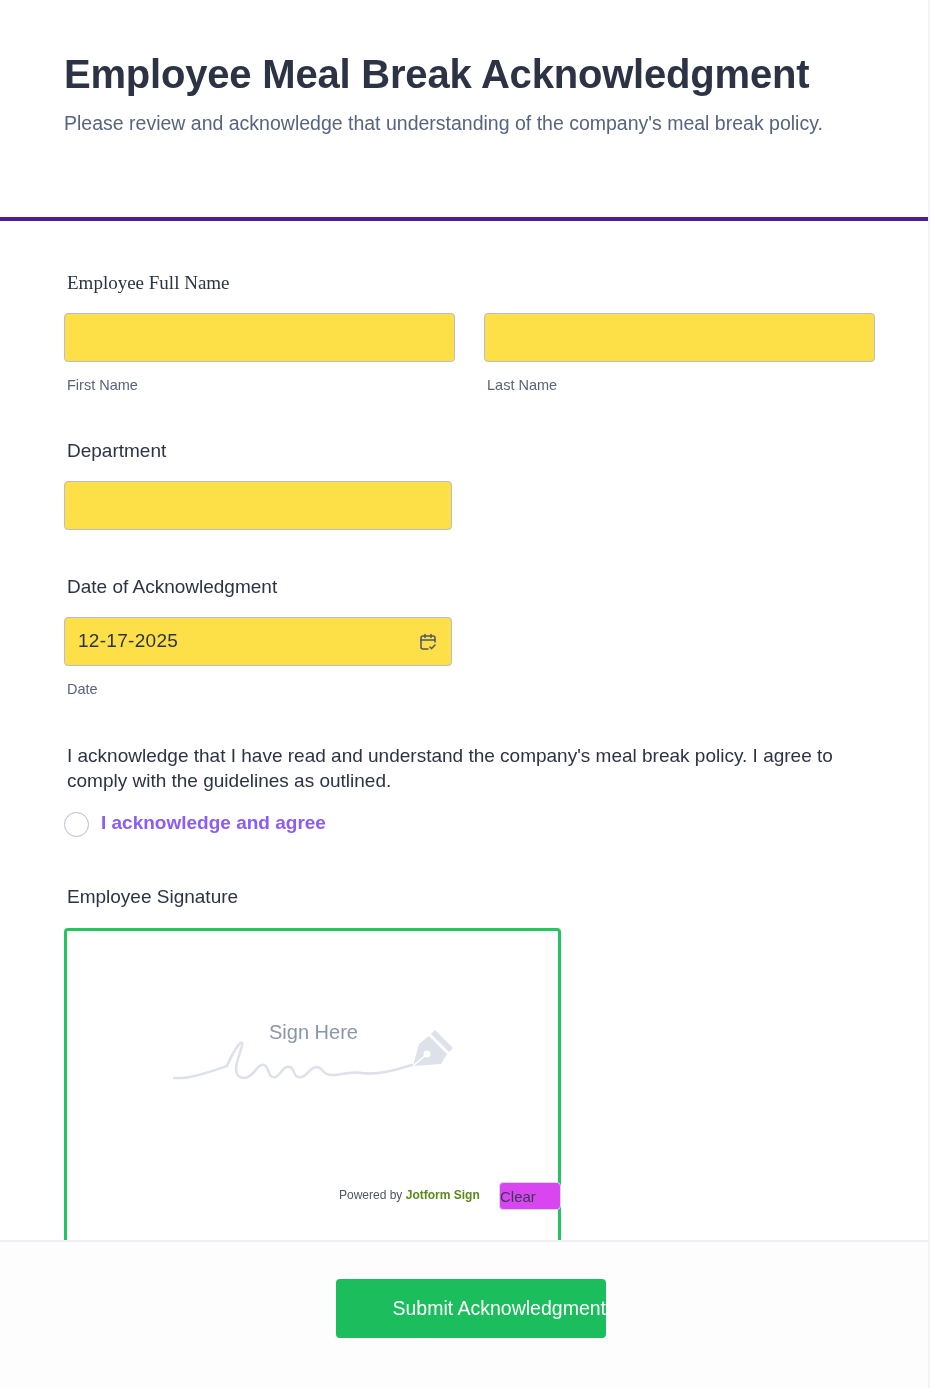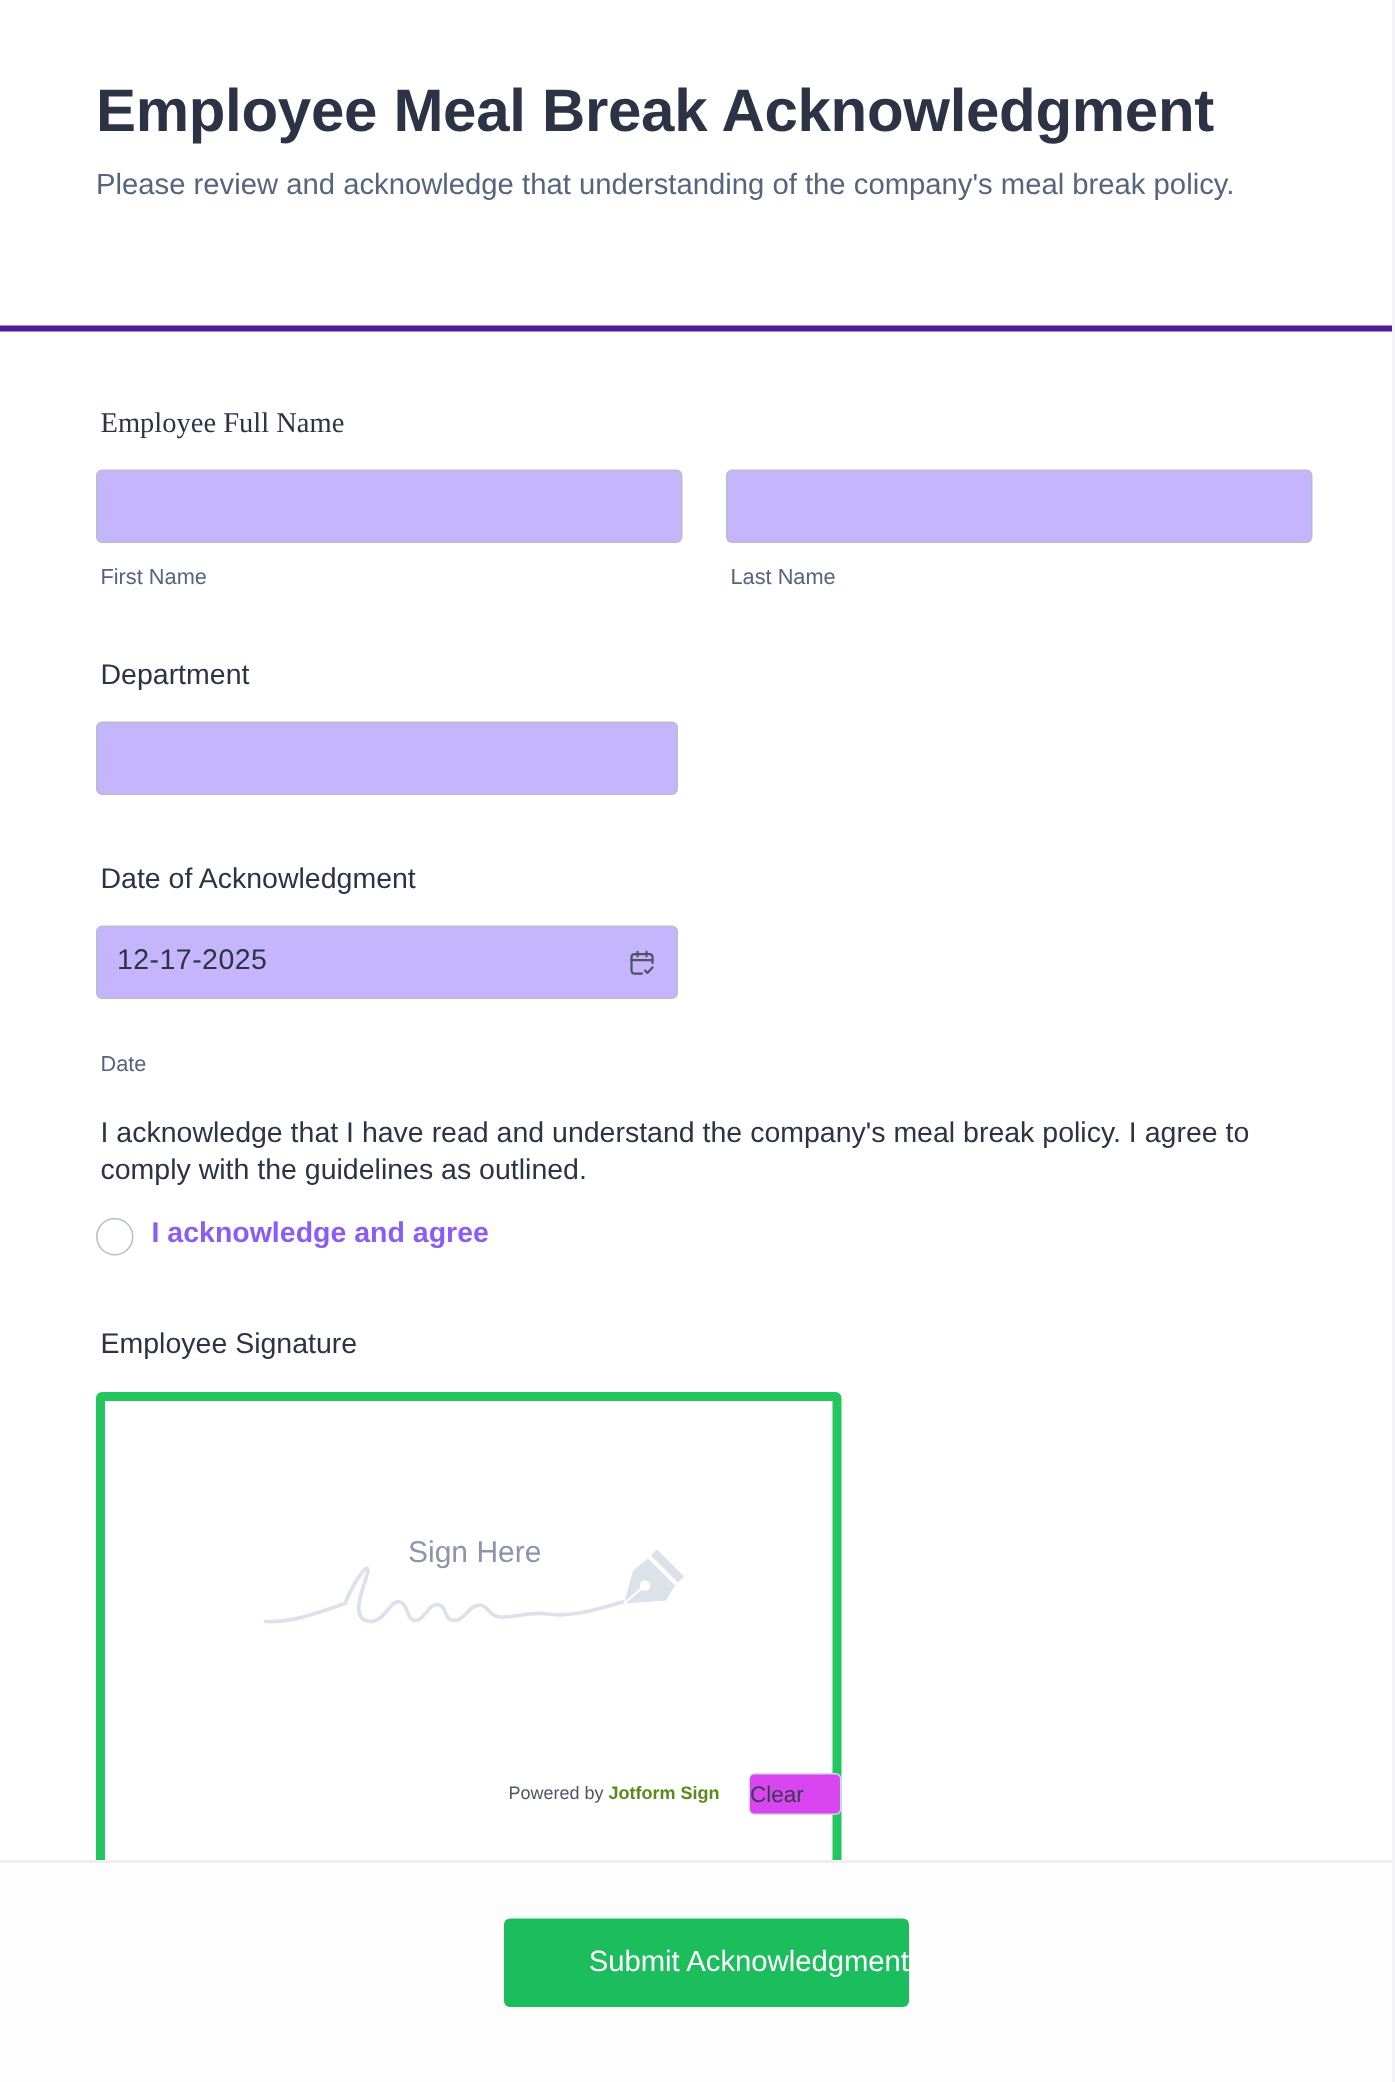--- a/index.html
+++ b/index.html
@@ -26,21 +26,21 @@
     .page-subtitle {
       position: absolute; left: 64px; top: 107px; width: 790px;
       font-size: 19.5px; line-height: 32px; color: #57647e;
     }
     .field-label {
       position: absolute; left: 67px;
       font-size: 19px; color: #2c3345; white-space: nowrap;
     }
     .input-box {
       position: absolute; height: 49px;
-      border: 1px solid #b8bdc9; border-radius: 4px; background: #c4b5fd;
+      border: 1px solid #b8bdc9; border-radius: 4px; background: #fde047;
     }
     .sublabel {
       position: absolute; font-size: 14.5px; color: #57647e; white-space: nowrap;
     }
     .date-value {
       position: absolute; left: 13px; top: 12px; font-size: 19px; color: #2c3345;
       letter-spacing: 0.3px;
     }
     .cal-icon { position: absolute; right: 13px; top: 14px; width: 20px; height: 20px; }
     .ack-question {
@@ -51,21 +51,21 @@
       position: absolute; left: 64px; top: 812px; width: 25px; height: 25px;
       border: 1px solid #b8bdc9; border-radius: 50%; background: #fff;
     }
     .radio-label {
       position: absolute; left: 101px; top: 812px; font-size: 19px; color: #8b5cf6;
       white-space: nowrap;
       font-weight: bold;
     }
     .sig-box {
       position: absolute; left: 64px; top: 928px; width: 497px; height: 322px;
-      border: 6px solid #22c55e; border-radius: 4px; background: #fff;
+      border: 3px solid #22c55e; border-radius: 4px; background: #fff;
     }
     .sig-placeholder { position: absolute; left: 105px; top: 90px; width: 285px; height: 70px; }
     .sig-text {
       position: absolute; left: 97px; top: 0; font-size: 20px; color: #8c95aa; white-space: nowrap;
     }
     .powered {
       position: absolute; left: 339px; top: 1188px; font-size: 12px; color: #4f5565; white-space: nowrap;
     }
     .powered b { color: #5a8a19; }
     .clear-btn {
@@ -105,21 +105,21 @@
 <div class="field-label" style="top:576px;">Date of Acknowledgment</div>
 <div class="input-box" style="left:64px; top:617px; width:388px;">
   <span class="date-value">12-17-2025</span>
   <svg class="cal-icon" viewBox="0 0 20 20" fill="none" stroke="#4f5565" stroke-width="1.5" stroke-linecap="round" stroke-linejoin="round">
     <path d="M10 17H5a2 2 0 0 1-2-2V6a2 2 0 0 1 2-2h10a2 2 0 0 1 2 2v4"></path>
     <path d="M3 8h14"></path>
     <path d="M7 2.5v3M13 2.5v3"></path>
     <path d="M12 15l1.6 1.6L17 13"></path>
   </svg>
 </div>
-<div class="sublabel" style="left:67px; top:681px;margin-top:21px;">Date</div>
+<div class="sublabel" style="left:67px; top:681px;">Date</div>
 
 <div class="ack-question">I acknowledge that I have read and understand the company's meal break policy. I agree to comply with the guidelines as outlined.</div>
 <div class="radio"></div>
 <div class="radio-label">I acknowledge and agree</div>
 
 <div class="field-label" style="top:886px;">Employee Signature</div>
 <div class="sig-box">
   <div class="sig-placeholder">
     <span class="sig-text">Sign Here</span>
     <svg style="position:absolute; left:0; top:0;" width="285" height="70" viewBox="0 0 285 70" fill="none">

